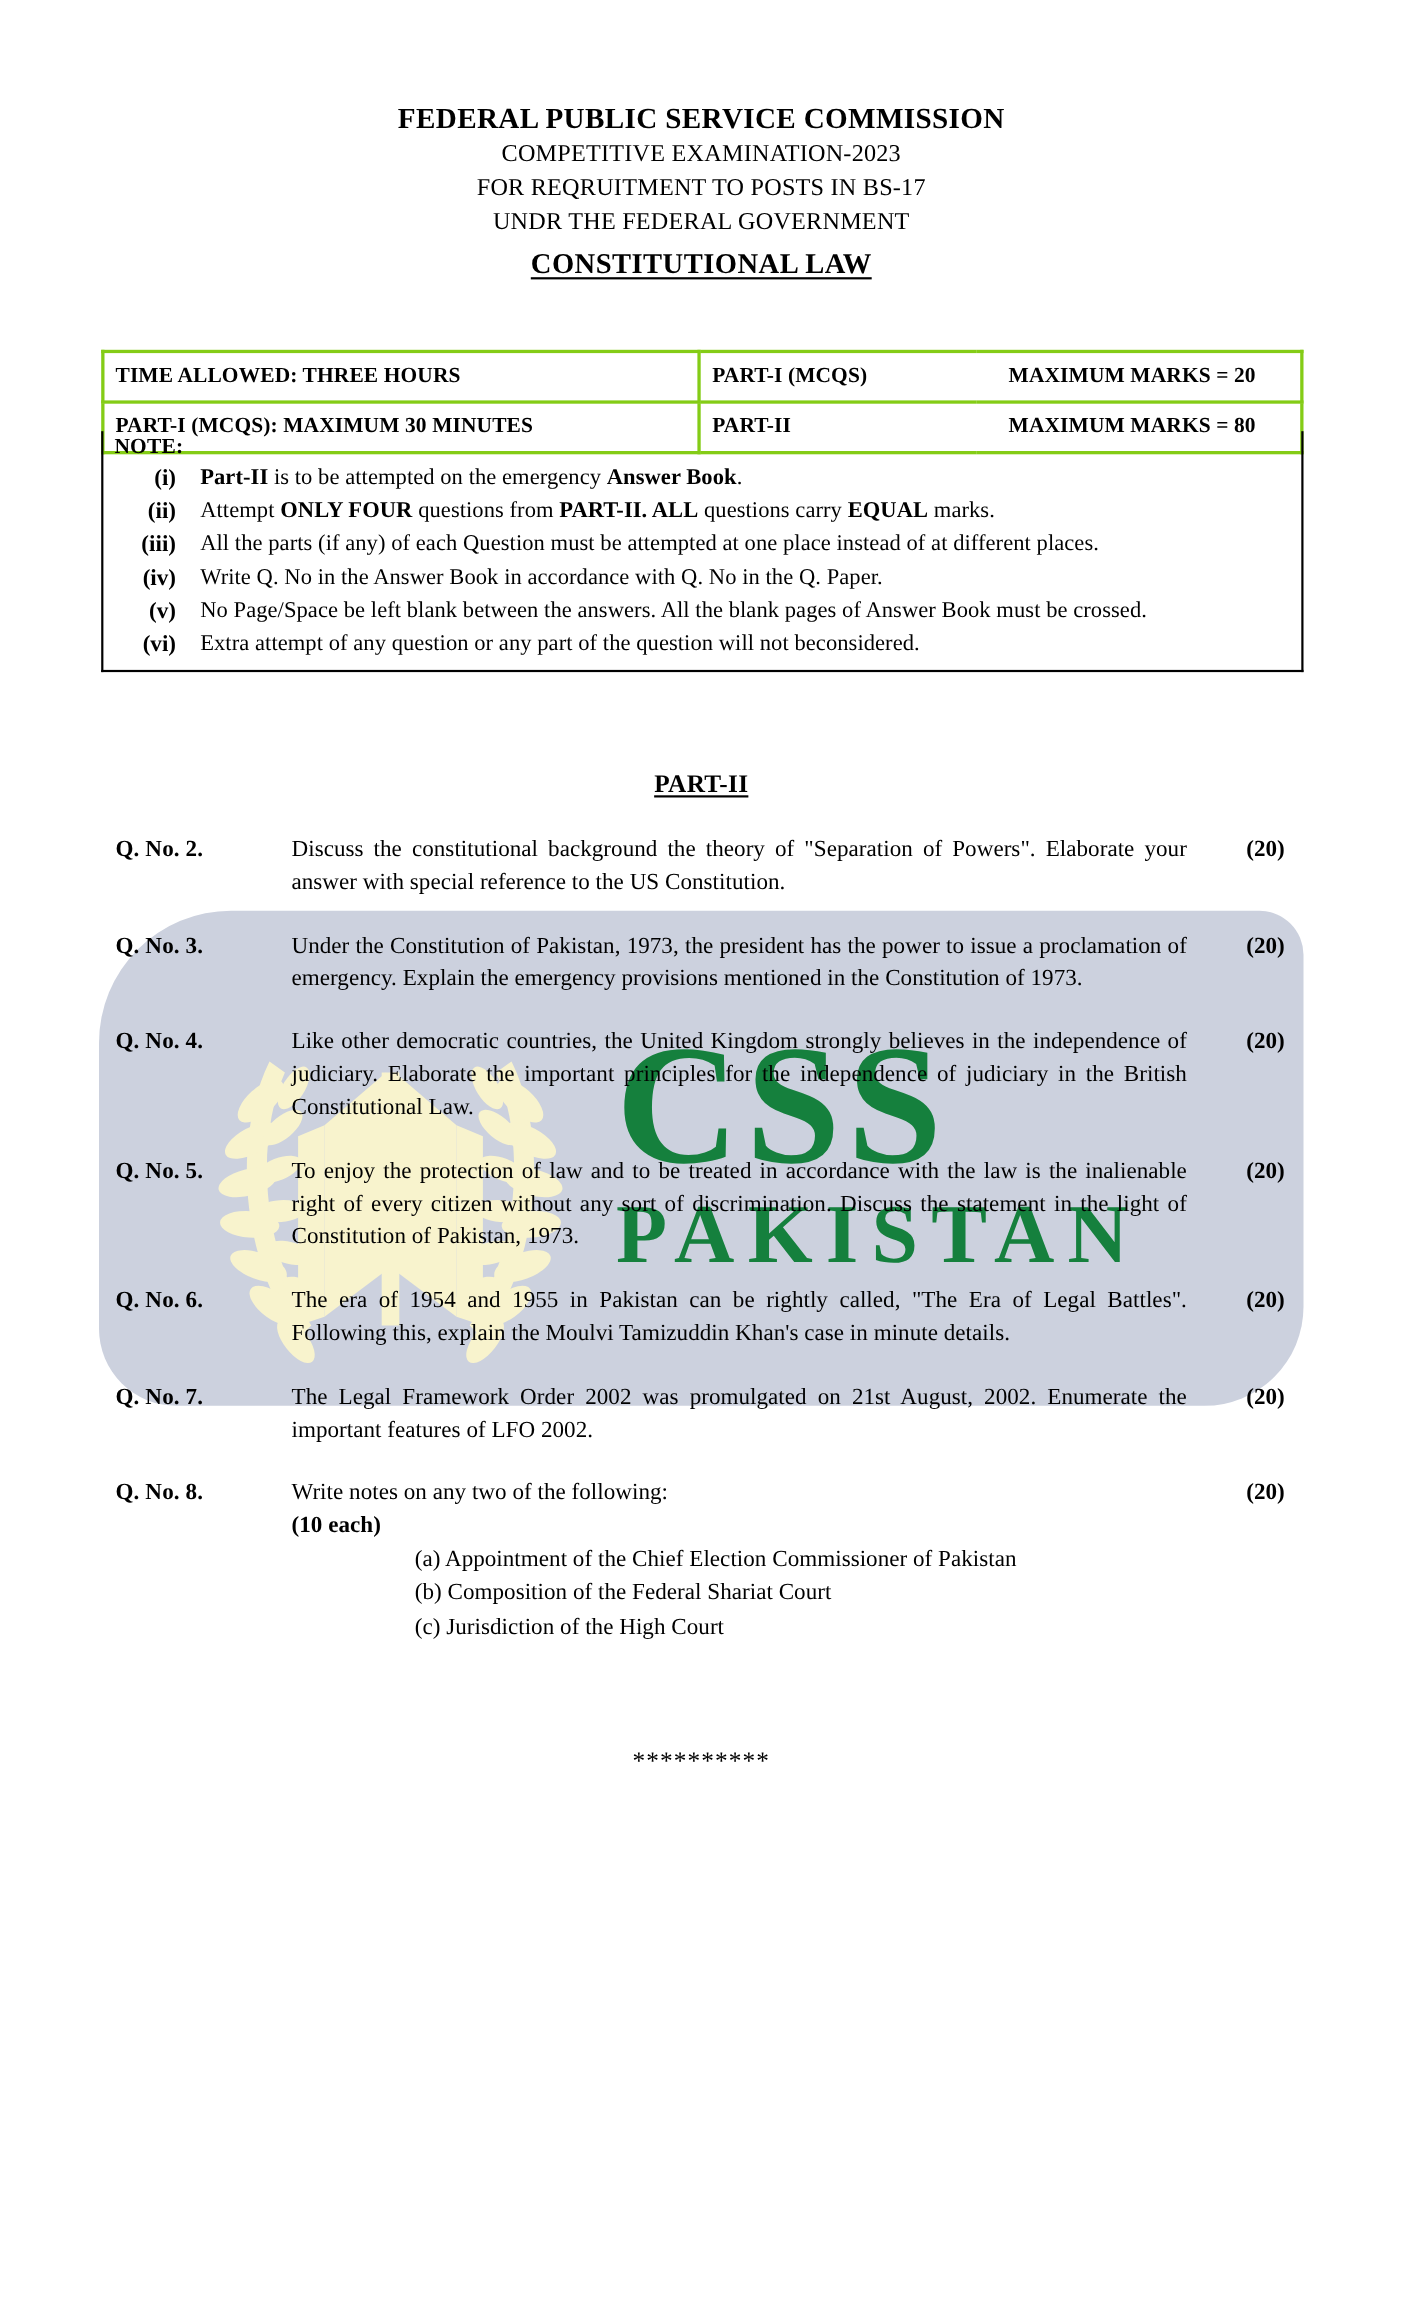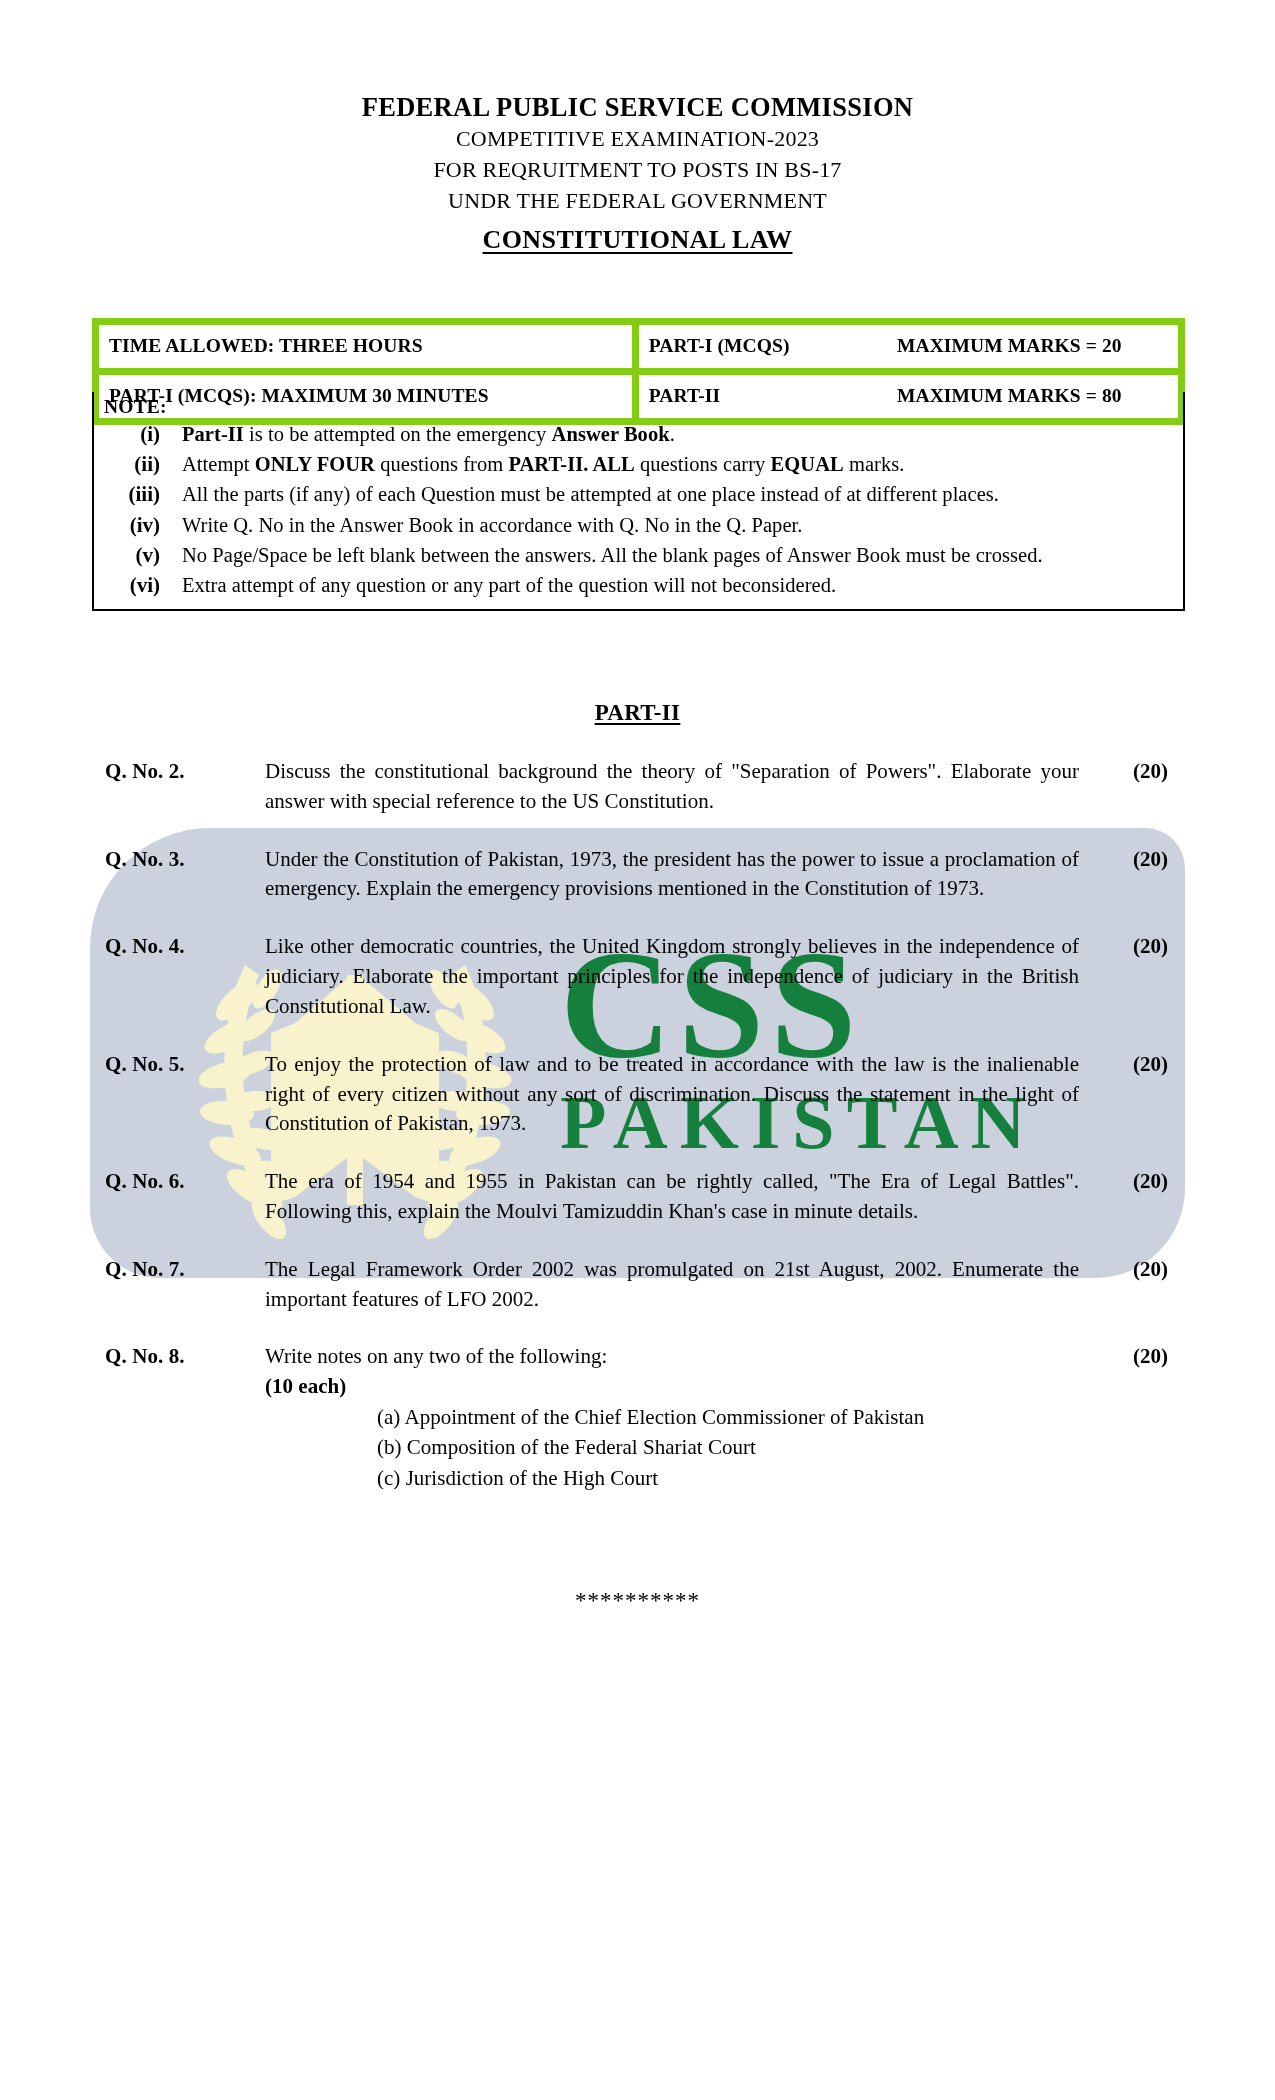--- a/index.html
+++ b/index.html
@@ -102,30 +102,30 @@
   .info-table {
     position: absolute;
     left: 92px;
     top: 318px;
     width: 1093px;
     border: 2px solid #000;
     border-collapse: collapse;
     box-sizing: border-box;
   }
   .info-table td {
-    border: 7px solid #84cc16;
+    border: 3px solid #84cc16;
     padding: 5px 8px 6px 10px;
     font-size: 19.5px;
     font-weight: bold;
     vertical-align: middle;
     letter-spacing: 0.1px;
   }
   .info-table .c1 { width: 565px; }
   .info-table .c2 { width: 250px; border-left: 2px solid #000; border-right: none; }
-  .info-table .c3 { width: 278px; text-align: left; padding-right: 22px; border-left: none; margin-top: 16px; }
+  .info-table .c3 { width: 278px; text-align: center; padding-right: 22px; border-left: none; margin-top: 16px; }
   .info-table tr td { height: 32px; }
 
   
   .note-block {
     position: absolute;
     left: 92px;
     top: 392px;
     width: 1093px;
     border: 2px solid #000;
     border-top: none;

